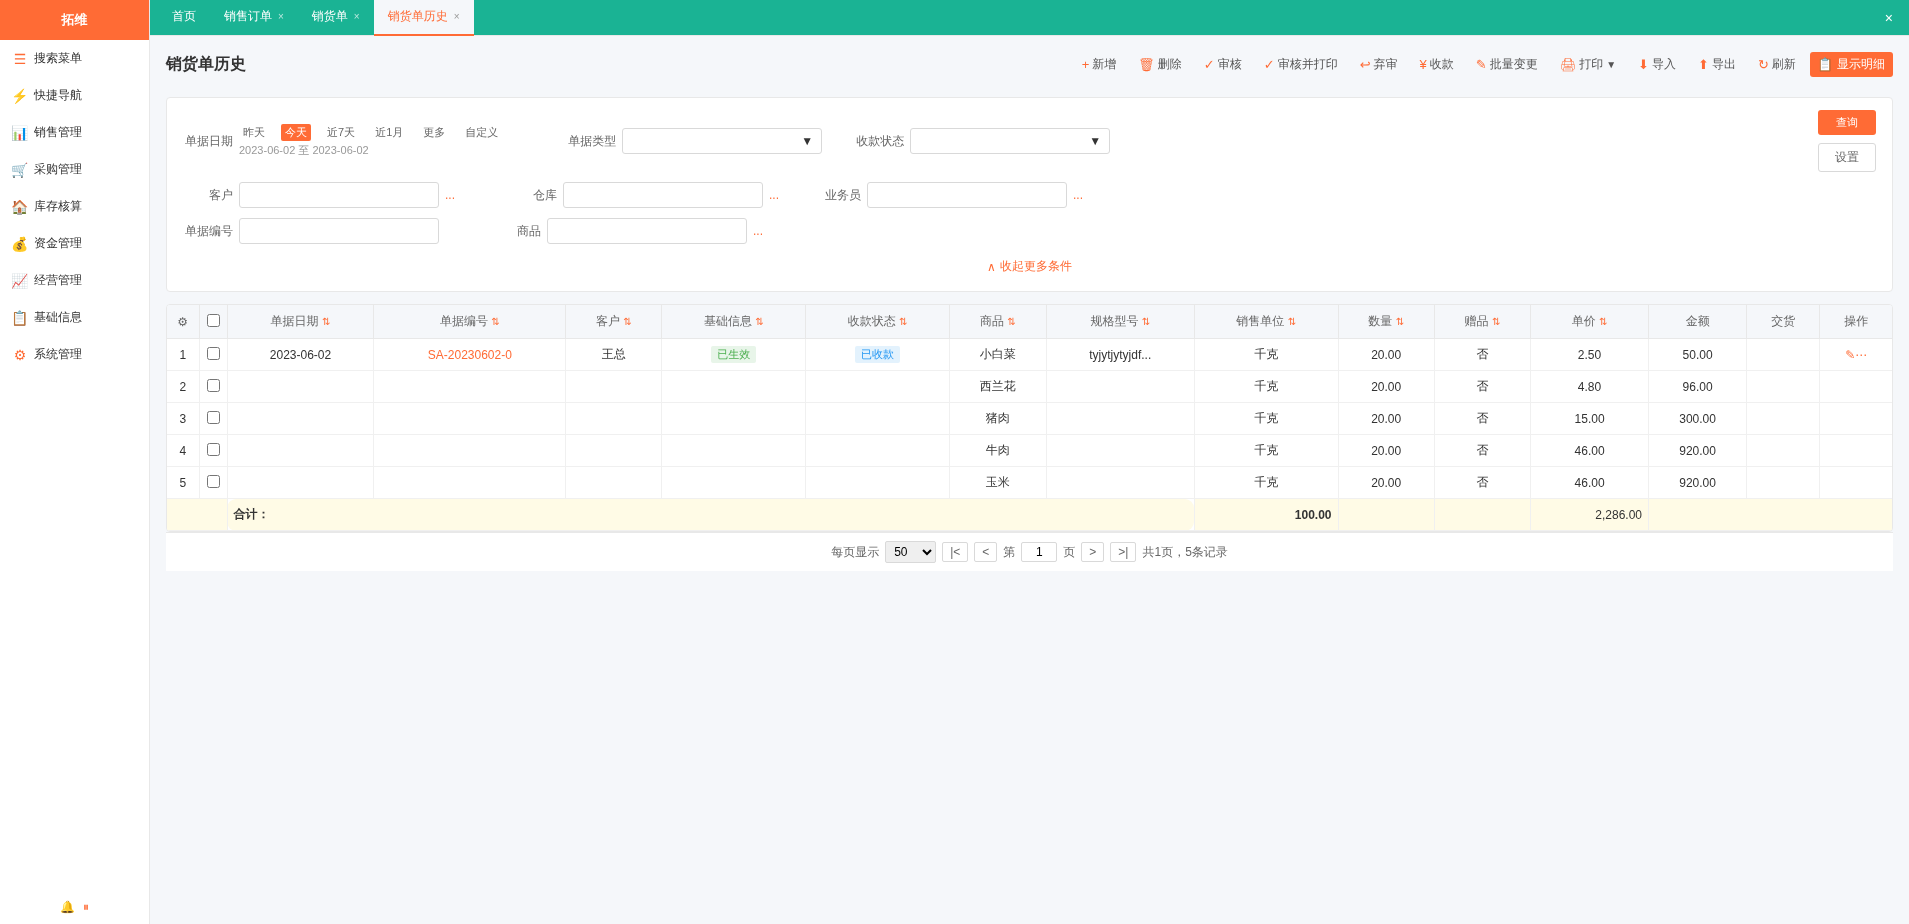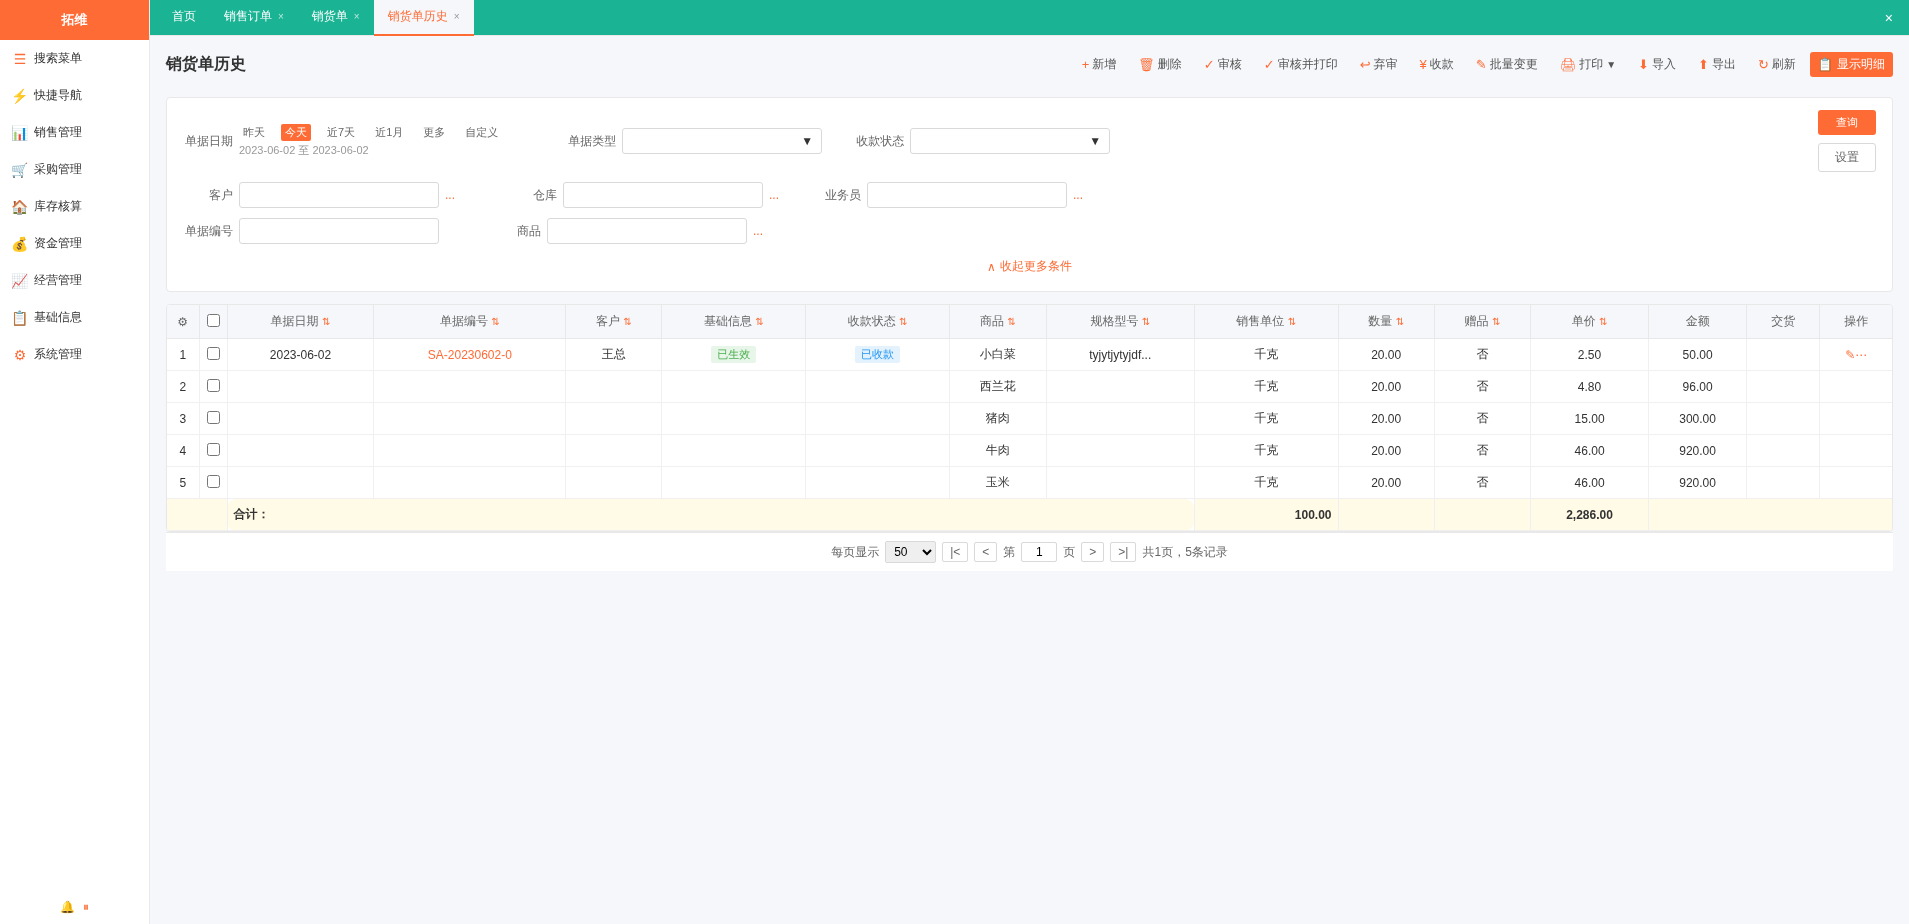--- a/index.html
+++ b/index.html
@@ -408,21 +408,21 @@
               <td></td>
             </tr>
           </tbody>
         <tfoot>
           <tr class="table-footer">
             <td colspan="2"></td>
             <td colspan="7" style="text-align:left;font-weight:bold;border-radius:9px;">合计：</td>
             <td style="font-weight:bold;text-align:right;">100.00</td>
             <td></td>
             <td></td>
-            <td style="font-weight:bold;">2,286.00</td>
+            <td style="font-weight:normal;text-align:right;">2,286.00</td>
             <td colspan="3"></td>
           </tr>
         </tfoot>
       </table>
     </div>
 
     <div class="pagination">
       <span>每页显示</span>
       <select class="page-select">
         <option>50</option>

